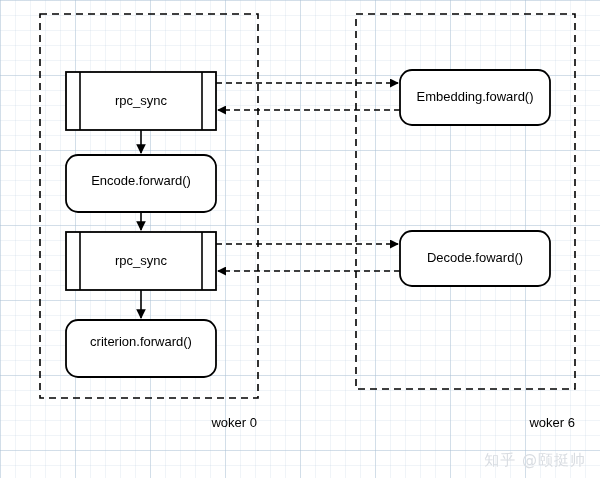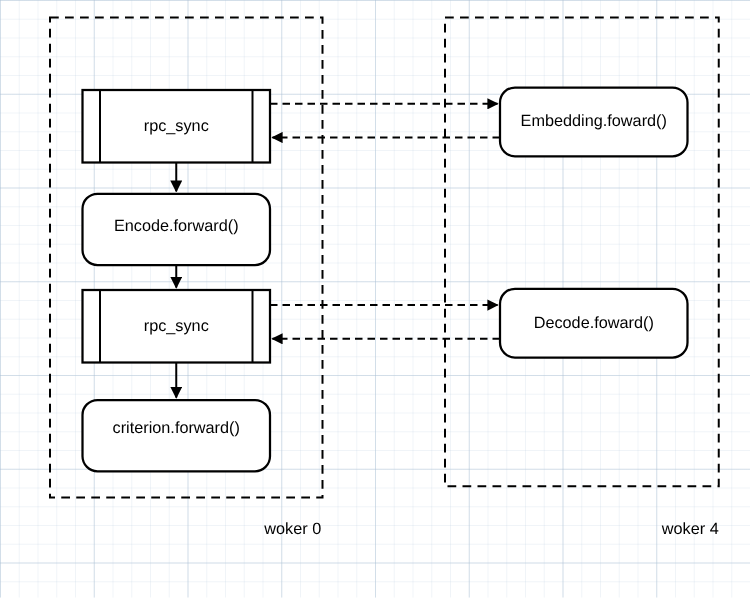--- a/index.html
+++ b/index.html
@@ -131,16 +131,17 @@
   <div class="node-label" style="left:66px; top:232px; width:150px; height:58px;">rpc_sync</div>
 
   <div class="node-label" style="left:66px; top:320px; width:150px; height:44px;">criterion.forward()</div>
 
   <div class="node-label" style="left:400px; top:70px; width:150px; height:55px;">Embedding.foward()</div>
 
   <div class="node-label" style="left:400px; top:231px; width:150px; height:55px;">Decode.foward()</div>
 
   <div class="worker-caption" style="left:37px; top:415px;">woker 0</div>
 
-  <div class="worker-caption" style="left:355px; top:415px;">woker 4</div>
+  <div class="worker-caption" style="left:355px; top:415px;">woker 6</div>
 
+  <div class="watermark">知乎 @颐挺帅</div>
 
 </div>
 
 </body></html>

